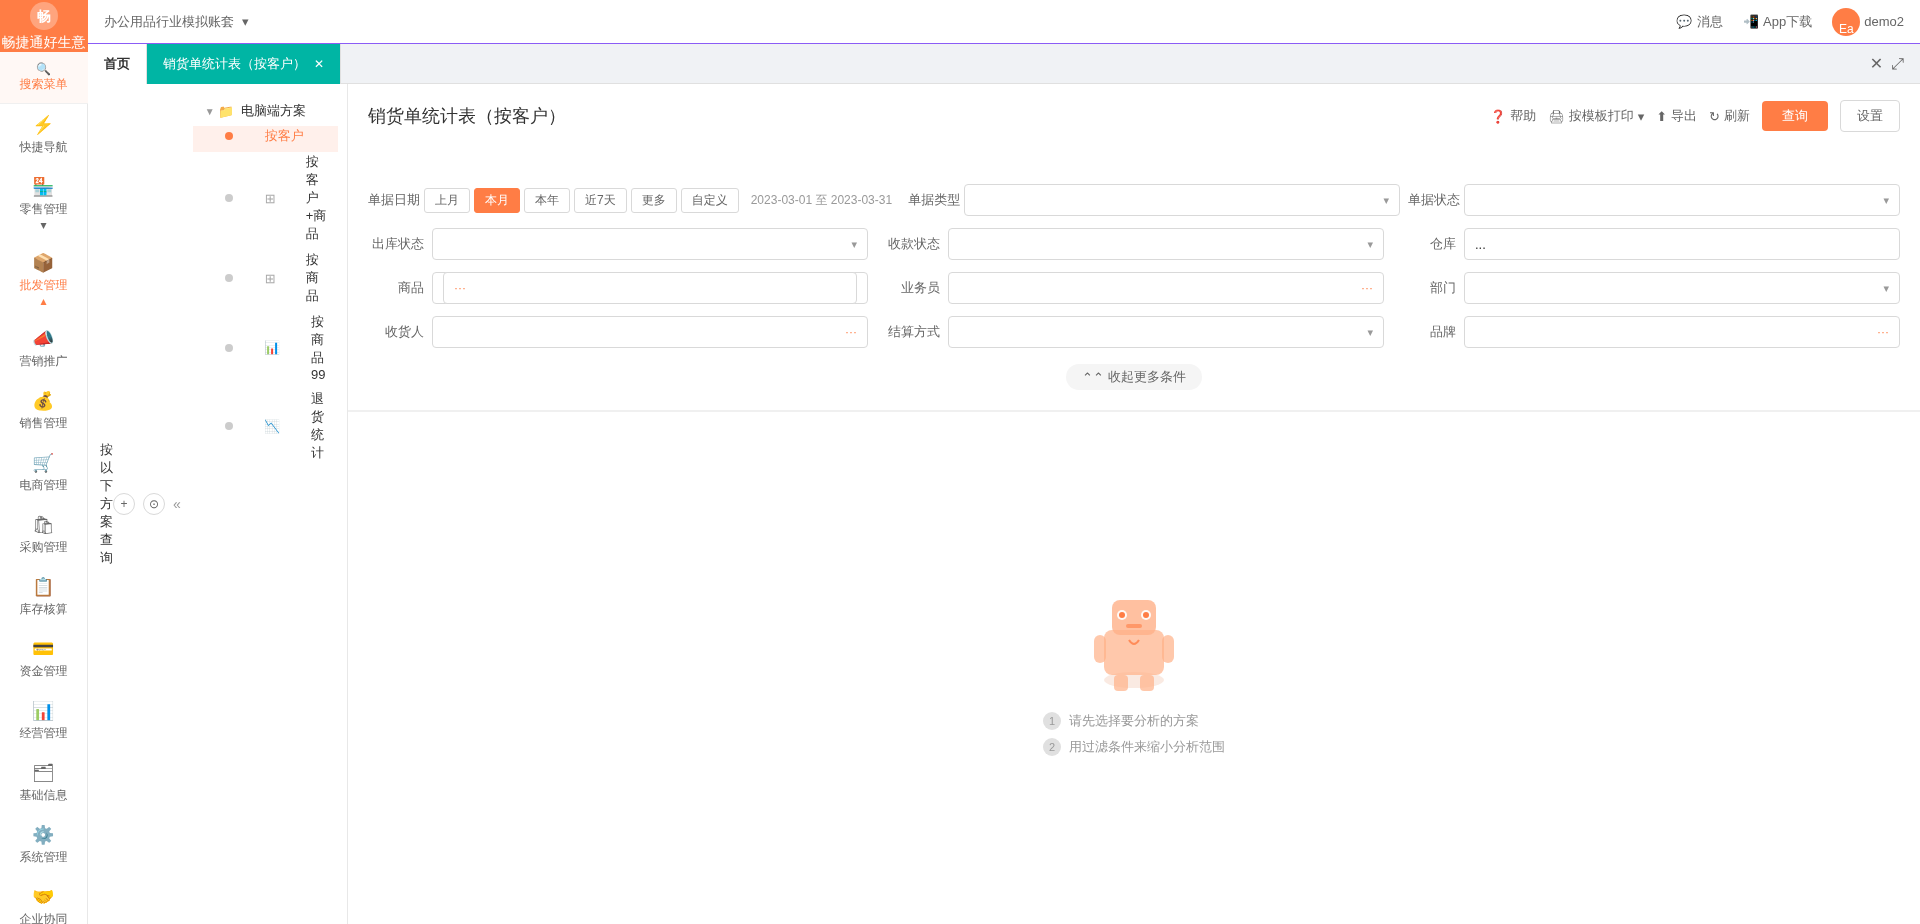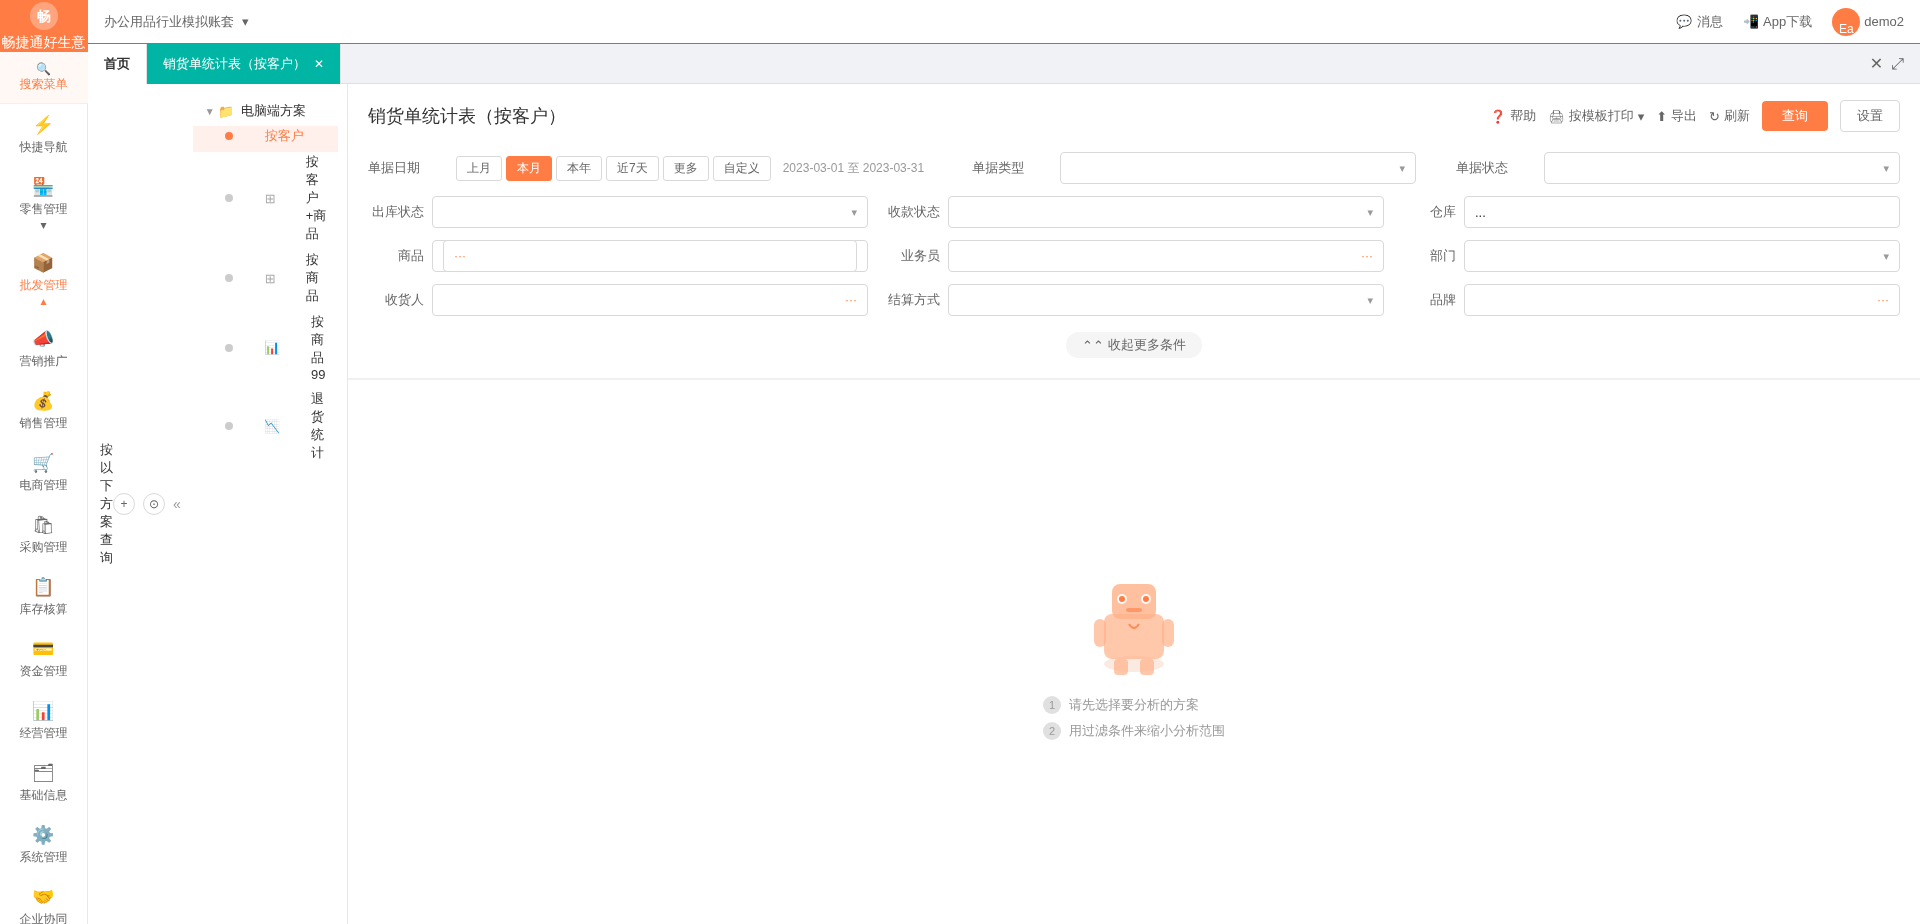--- a/index.html
+++ b/index.html
@@ -57,21 +57,21 @@
     .right-panel { flex: 1; background: #fff; display: flex; flex-direction: column; overflow: hidden; }
     .page-title-bar { padding: 16px 20px 8px; display: flex; align-items: center; justify-content: space-between; }
     .page-title { font-size: 18px; font-weight: 500; color: #333; }
     .page-actions { display: flex; align-items: center; gap: 12px; }
     .page-action-btn { display: flex; align-items: center; gap: 4px; color: #666; font-size: 13px; cursor: pointer; }
     .btn-primary { background: #ff7d45; color: #fff; border: none; padding: 6px 20px; border-radius: 4px; cursor: pointer; font-size: 13px; font-weight: 500; }
     .btn-secondary { background: #fff; color: #666; border: 1px solid #d9d9d9; padding: 6px 16px; border-radius: 4px; cursor: pointer; font-size: 13px; }
 
     
     .filter-area { padding: 12px 20px; border-bottom: 1px solid #f0f0f0; }
-    .filter-row { display: flex; align-items: center; gap: 32px; margin-bottom: 12px; }
+    .filter-row { display: flex; align-items: center; gap: 0; margin-bottom: 12px; margin-top: 32px; }
     .filter-label { color: #666; font-size: 13px; white-space: nowrap; min-width: 56px; }
     .filter-date-group { display: flex; align-items: center; gap: 4px; }
     .date-btn { padding: 3px 10px; border-radius: 3px; border: 1px solid #d9d9d9; background: #fff; color: #666; font-size: 12px; cursor: pointer; }
     .date-btn.active { background: #ff7d45; color: #fff; border-color: #ff7d45; }
     .date-range { font-size: 12px; color: #999; margin-left: 8px; }
     .filter-select { flex: 1; height: 32px; border: 1px solid #d9d9d9; border-radius: 4px; padding: 0 10px; color: #666; font-size: 13px; display: flex; align-items: center; justify-content: space-between; cursor: pointer; background: #fff; min-width: 200px; }
     .filter-select .placeholder { color: #bbb; }
     .filter-input { flex: 1; height: 32px; border: 1px solid #d9d9d9; border-radius: 4px; padding: 0 10px; color: #666; font-size: 13px; background: #fff; min-width: 200px; display: flex; align-items: center; justify-content: space-between; cursor: pointer; }
     .filter-row-3col { display: grid; grid-template-columns: 1fr 1fr 1fr; gap: 16px; margin-bottom: 12px; align-items: center; }
     .filter-field { display: flex; align-items: center; gap: 8px; }

